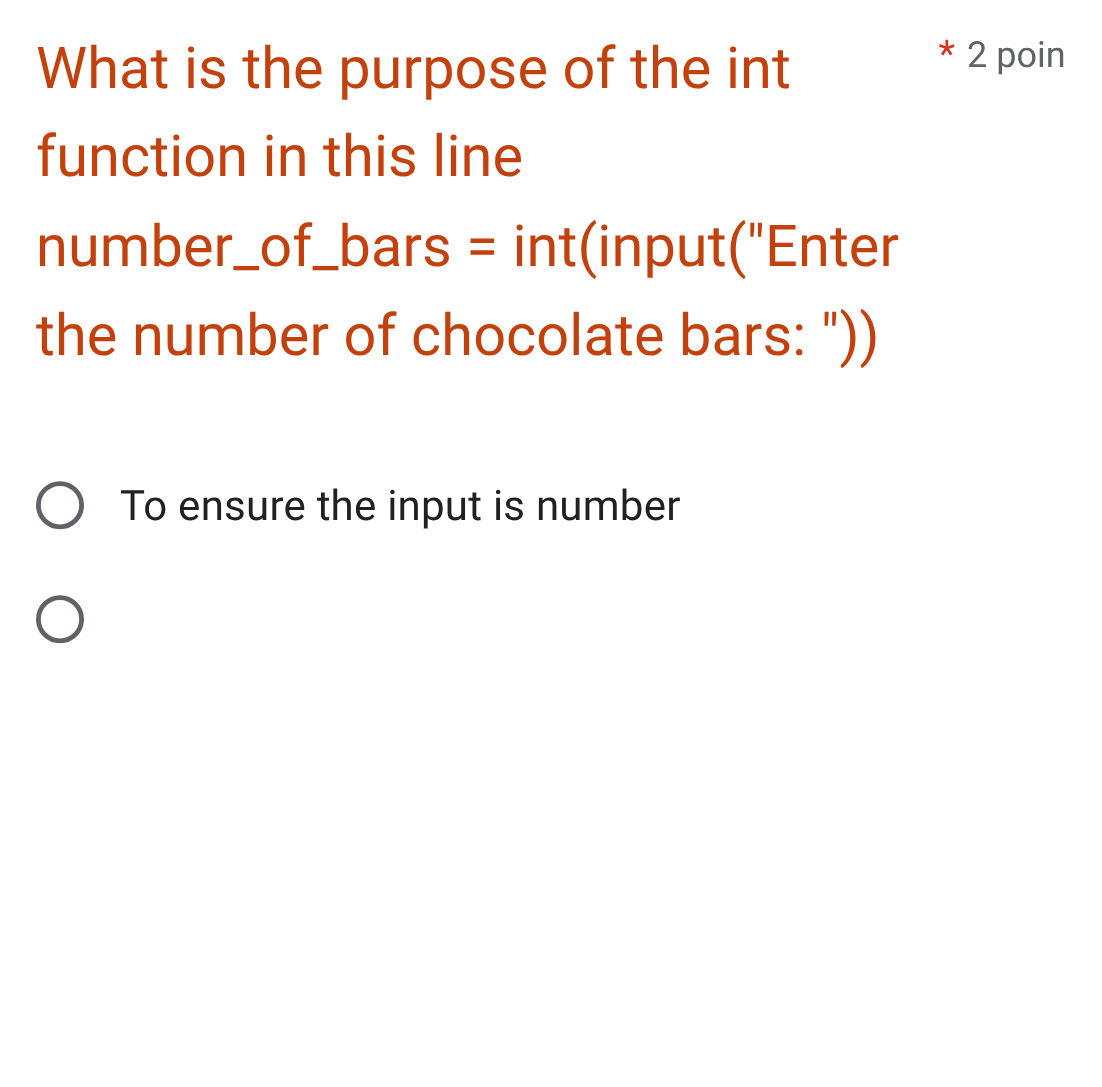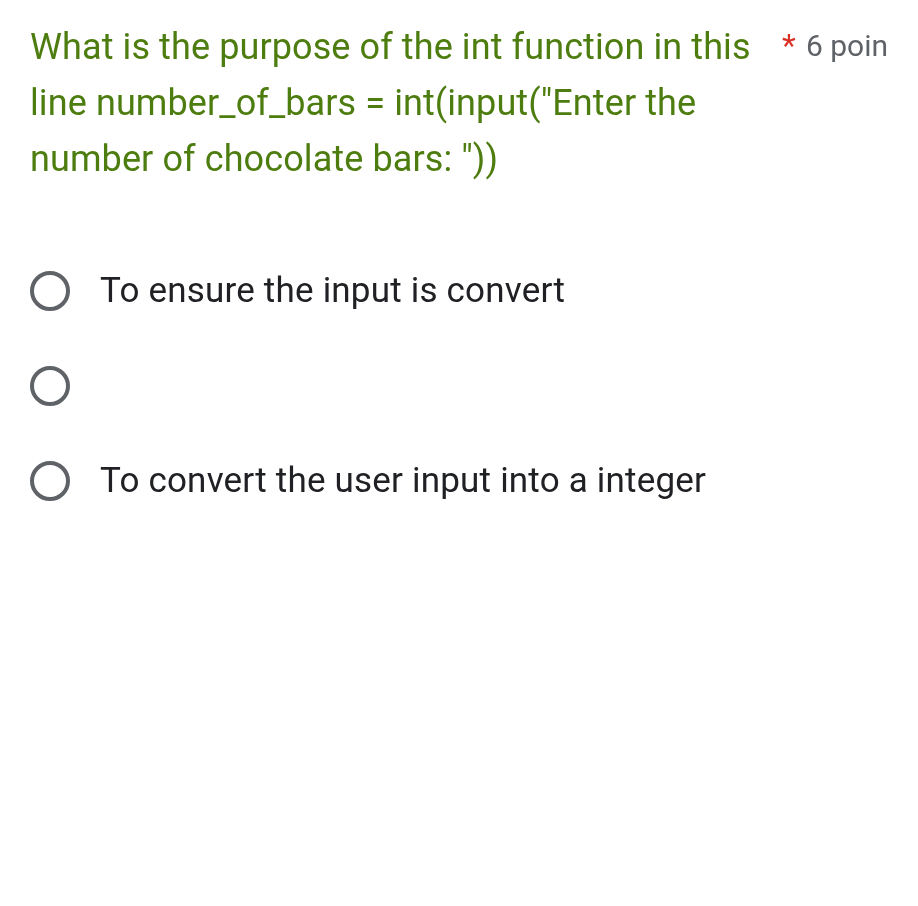--- a/index.html
+++ b/index.html
@@ -16,23 +16,23 @@
       color: #202124;
       overflow: hidden;
     }
     .question-header {
       display: flex;
       justify-content: space-between;
       align-items: flex-start;
       margin-bottom: 12px;
     }
     .question-text {
-      font-size: 36px;
+      font-size: 48px;
       line-height: 1.55;
-      color: #4d7c0f;
+      color: #c2410c;
       flex: 1;
       padding-right: 20px;
       letter-spacing: 0.1px;
     }
     .points-container {
       display: flex;
       align-items: baseline;
       white-space: nowrap;
       font-size: 30px;
       padding-top: 6px;
@@ -71,29 +71,25 @@
       letter-spacing: 0.2px;
     }
   </style>
 </head>
 <body>
 
 <div class="question-header">
   <div class="question-text">What is the purpose of the int function in this line number_of_bars = int(input("Enter the number of chocolate bars: "))</div>
   <div class="points-container">
     <span class="required-asterisk">*</span>
-    <span class="points-text">6 poin</span>
+    <span class="points-text">2 poin</span>
   </div>
 </div>
 
 <div class="options-container">
   <div class="option-row">
     <div class="radio-circle"></div>
-    <div class="option-label">To ensure the input is convert</div>
+    <div class="option-label">To ensure the input is number</div>
   </div>
   <div class="option-row">
     <div class="radio-circle"></div>
   </div>
-  <div class="option-row">
-    <div class="radio-circle"></div>
-    <div class="option-label">To convert the user input into a integer</div>
-  </div>
 </div>
 
 </body></html>

